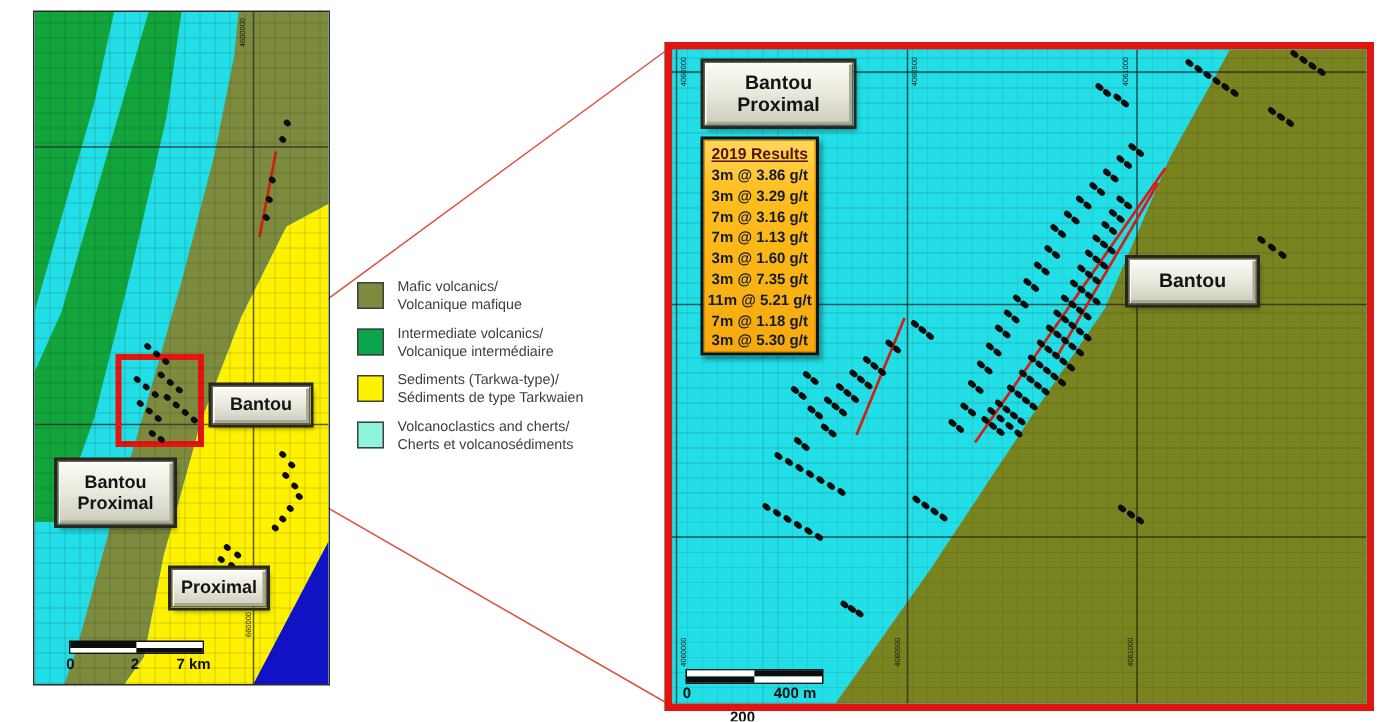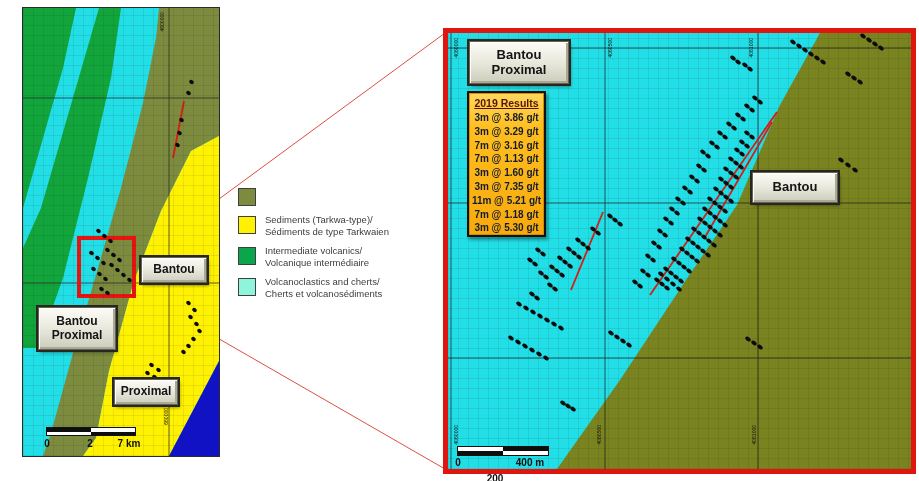--- a/index.html
+++ b/index.html
@@ -156,33 +156,37 @@
     <span class="scale-tick" style="left:59px;top:430px;width:16px;">2</span>
     <span class="scale-tick" style="left:86px;top:430px;width:40px;">7 km</span>
 
     <span class="coord" style="left:136px;top:4px;">4600000</span>
     <span class="coord" style="left:140px;top:400px;">660000</span>
   </div>
 
   <div class="legend" id="legend-items">
       <div class="legend-item">
         <span class="legend-swatch" style="background: rgb(125, 139, 62);"></span>
+        <div class="legend-text">
+          <div>Mafic volcanics/</div>
+          <div>Volcanique mafique</div>
+        </div>
+      </div>
+      <div class="legend-item">
+        <span class="legend-swatch" style="background: rgb(11, 166, 76);"></span>
+        <div class="legend-text">
+          <div>Intermediate volcanics/</div>
+          <div>Volcanique intermédiaire</div>
+        </div>
       </div>
       <div class="legend-item">
         <span class="legend-swatch" style="background: rgb(255, 242, 0);"></span>
         <div class="legend-text">
           <div>Sediments (Tarkwa-type)/</div>
           <div>Sédiments de type Tarkwaien</div>
-        </div>
-      </div>
-      <div class="legend-item">
-        <span class="legend-swatch" style="background: rgb(11, 166, 76);"></span>
-        <div class="legend-text">
-          <div>Intermediate volcanics/</div>
-          <div>Volcanique intermédiaire</div>
         </div>
       </div>
       <div class="legend-item">
         <span class="legend-swatch" style="background: rgb(141, 245, 220);"></span>
         <div class="legend-text">
           <div>Volcanoclastics and cherts/</div>
           <div>Cherts et volcanosédiments</div>
         </div>
       </div>
     </div>

